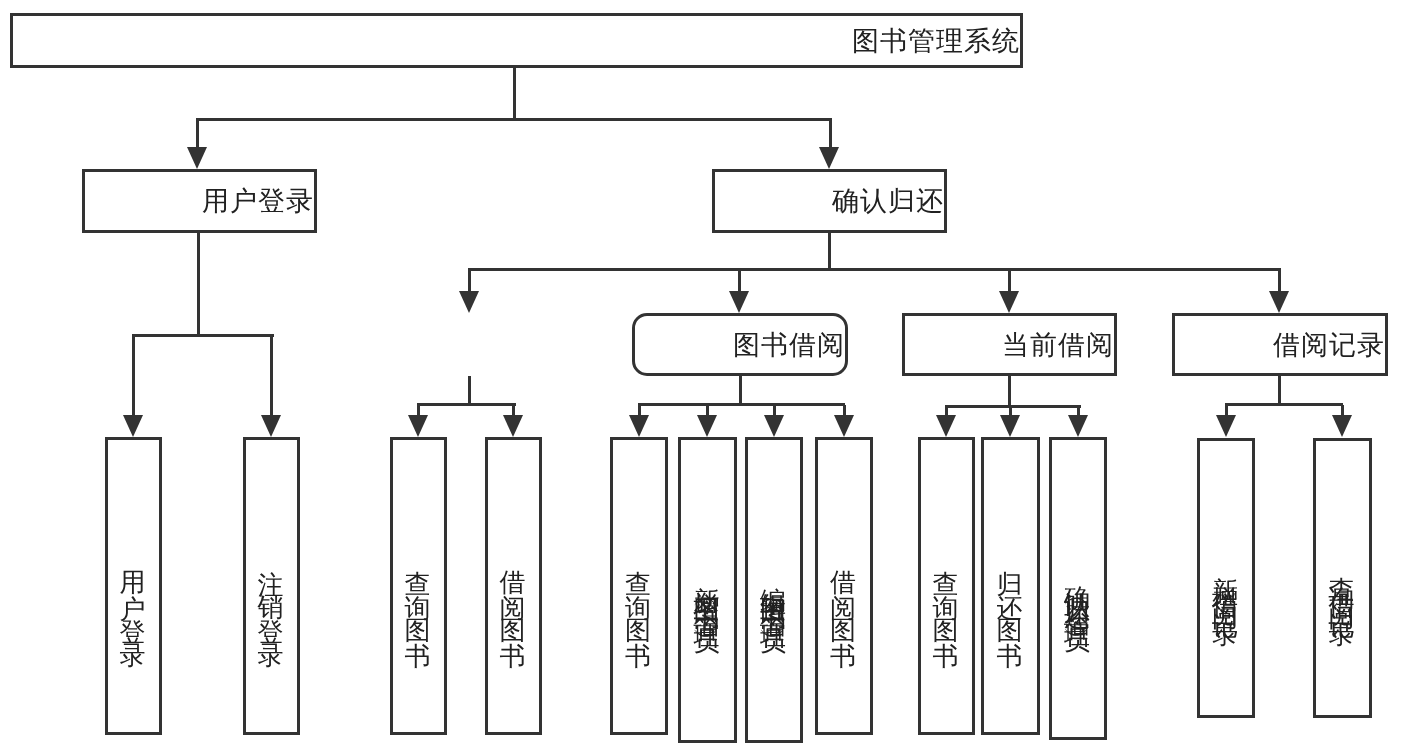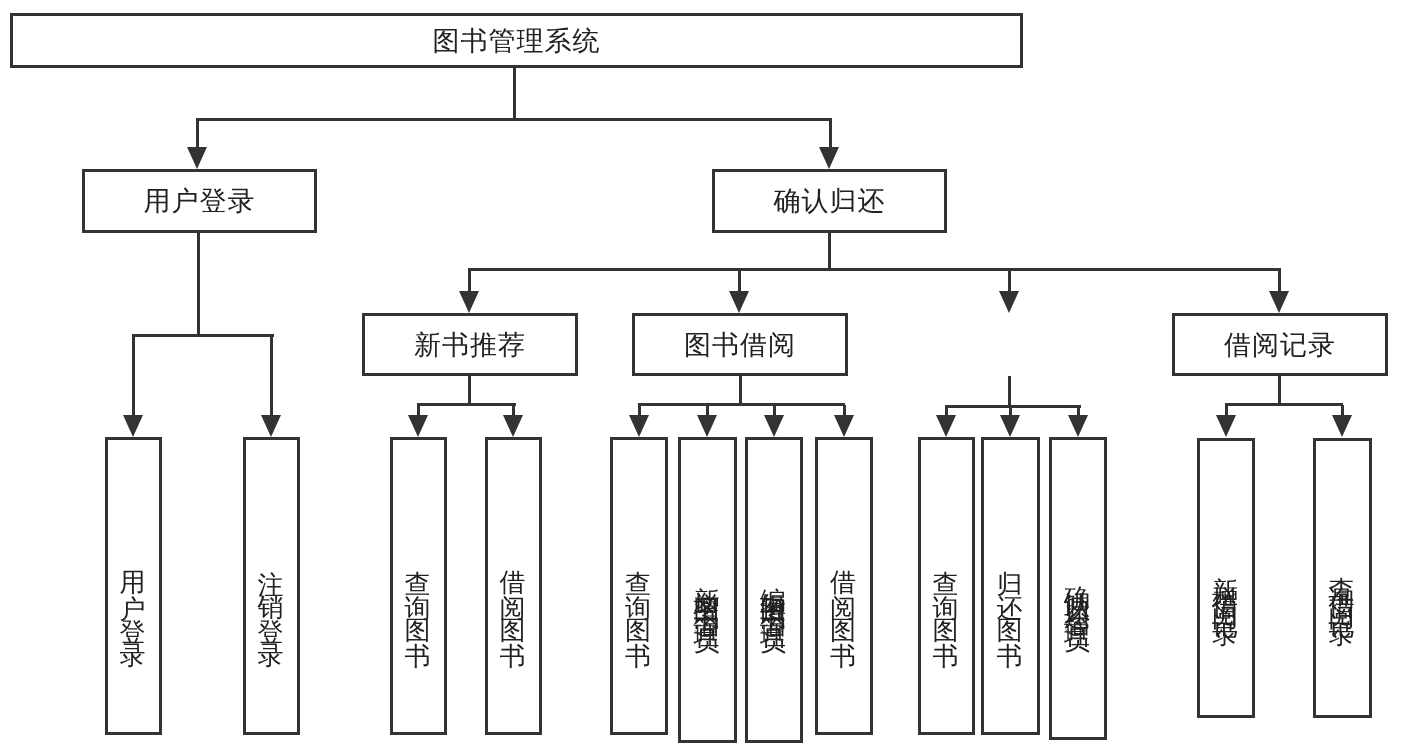--- a/index.html
+++ b/index.html
@@ -15,21 +15,21 @@
     width:1405px;height:747px;
     background:var(--bg);
     font-family:"Liberation Sans","DejaVu Sans",sans-serif;
     overflow:hidden;
   }
   .hbox{
     position:absolute;
     border:3px solid var(--border);
     background:#fff;
     box-sizing:border-box;
-    display:flex;align-items:center;justify-content:center;
+    display:flex;align-items:center;justify-content:flex-end;
     font-size:27px;color:var(--text);
     letter-spacing:1px;
     z-index:2;
   }
   .vbox{
     position:absolute;
     border:3px solid var(--border);
     background:#fff;
     box-sizing:border-box;
     display:flex;align-items:center;justify-content:center;
@@ -95,25 +95,25 @@
   <div class="hl" style="left:468px;top:268px;width:813px;"></div>
   <div class="vl" style="left:468px;top:270px;height:23px;"></div>
   <div class="arr" style="left:459px;top:291px;"></div>
   <div class="vl" style="left:738px;top:270px;height:23px;"></div>
   <div class="arr" style="left:729px;top:291px;"></div>
   <div class="vl" style="left:1008px;top:270px;height:23px;"></div>
   <div class="arr" style="left:999px;top:291px;"></div>
   <div class="vl" style="left:1278px;top:270px;height:23px;"></div>
   <div class="arr" style="left:1269px;top:291px;"></div>
 
-  <div class="hbox" style="left:362px;top:313px;width:216px;height:63px;">
-    <span>新书推荐</span>
+  <div class="hbox" style="left:632px;top:313px;width:216px;height:63px;border-radius:15px;">
+    <span>图书借阅</span>
   </div>
-  <div class="hbox" style="left:632px;top:313px;width:216px;height:63px;">
-    <span>图书借阅</span>
+  <div class="hbox" style="left:902px;top:313px;width:215px;height:63px;">
+    <span>当前借阅</span>
   </div>
   <div class="hbox" style="left:1172px;top:313px;width:216px;height:63px;">
     <span>借阅记录</span>
   </div>
 
   <div class="vl" style="left:468px;top:376px;height:29px;"></div>
   <div class="hl" style="left:417px;top:403px;width:99px;"></div>
   <div class="vl" style="left:417px;top:405px;height:11px;"></div>
   <div class="arr" style="left:408px;top:415px;"></div>
   <div class="vl" style="left:512px;top:405px;height:11px;"></div>

